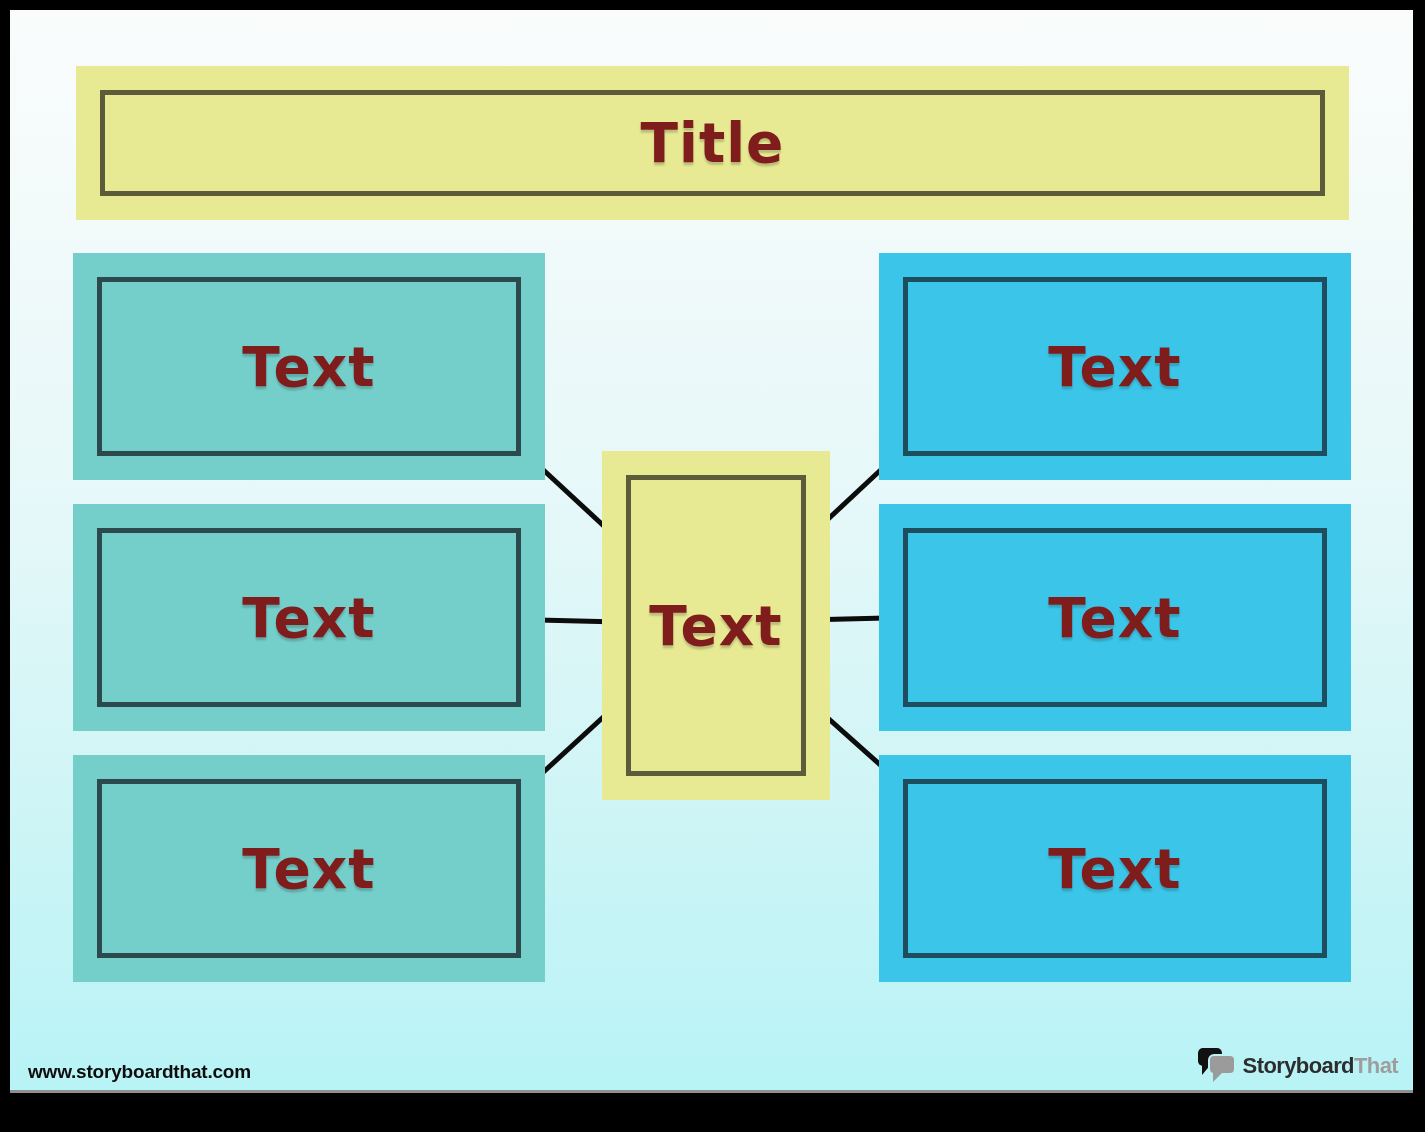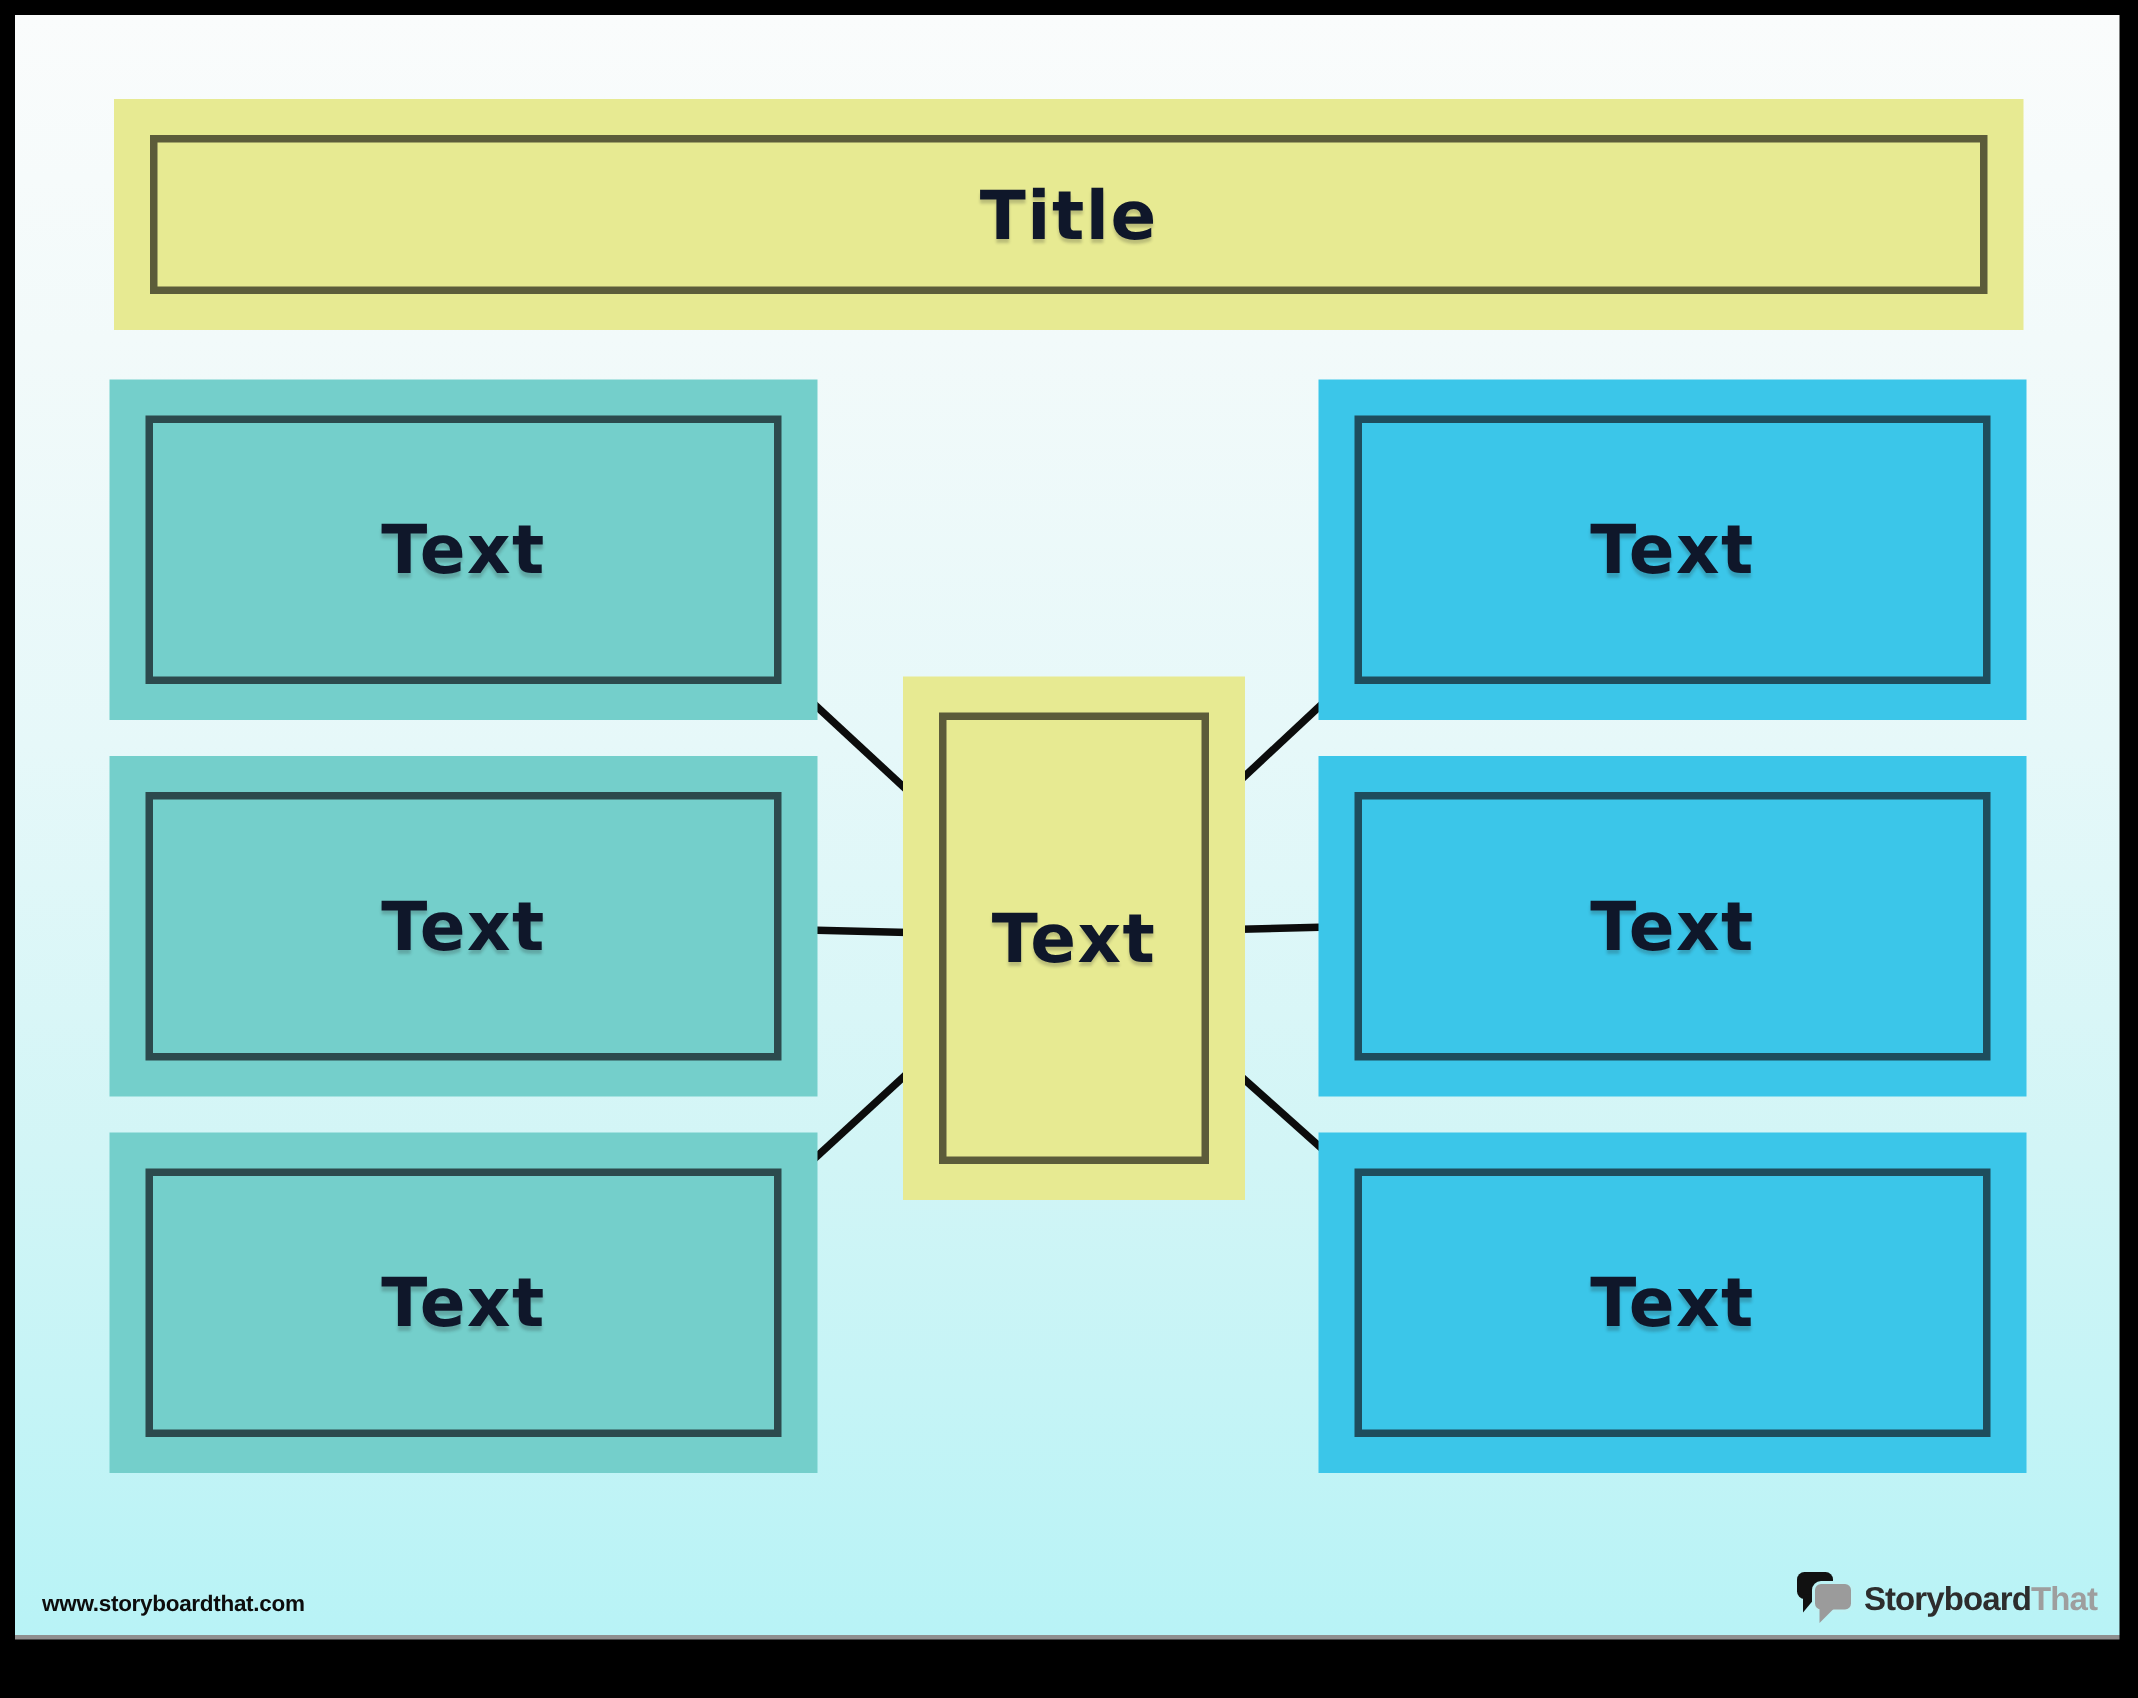--- a/index.html
+++ b/index.html
@@ -42,22 +42,22 @@
   .inner {
     position: absolute;
     inset: 24px;
     border: 5px solid #000;
     display: flex;
     align-items: center;
     justify-content: center;
   }
   .label {
     font-weight: bold;
-    font-size: 45px;
-    color: #0f172a;
+    font-size: 55px;
+    color: #7f1d1d;
     letter-spacing: 1px;
     text-shadow: 0 3px 2px rgba(30, 30, 30, 0.22);
     white-space: nowrap;
   }
   .title-bar {
     left: 66px; top: 56px;
     width: 1273px; height: 154px;
     background: #e7ea92;
   }
   .title-bar .inner { border-color: #5c5c3a; }
@@ -81,21 +81,21 @@
     width: 228px; height: 349px;
     background: #e7ea92;
   }
   .center-box .inner { border-color: #5c5c3a; }
   .site-url {
     position: absolute;
     left: 18px; top: 1051px;
     z-index: 2;
     font-family: "Liberation Sans", sans-serif;
     font-weight: bold;
-    font-size: 15px;
+    font-size: 19px;
     letter-spacing: -0.2px;
     color: #0d0d0d;
   }
   .logo {
     position: absolute;
     right: 15px; top: 1038px;
     z-index: 2;
     display: flex;
     align-items: center;
     gap: 7px;

